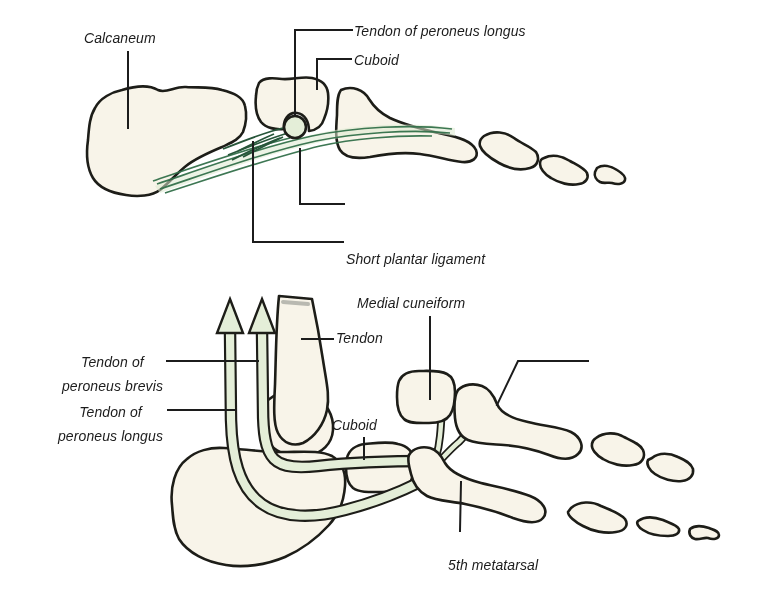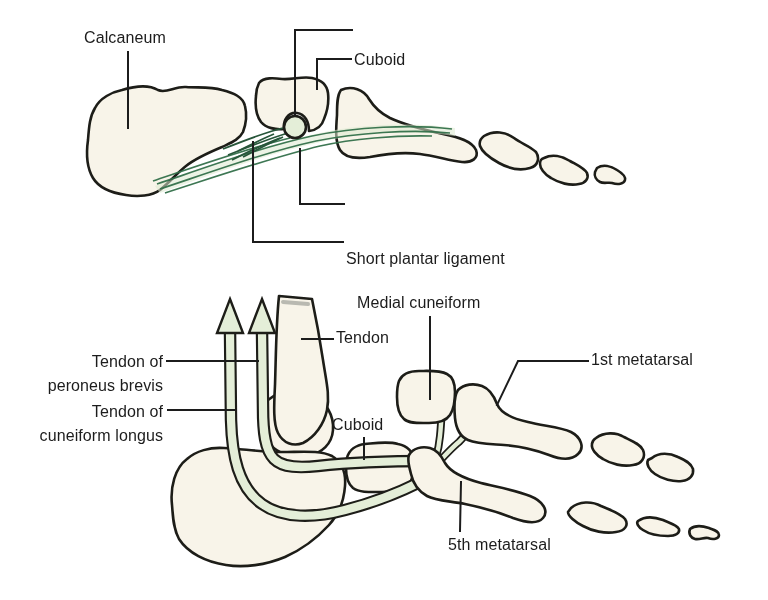--- a/index.html
+++ b/index.html
@@ -14,24 +14,24 @@
   .band-outer{stroke:var(--bone-stroke);stroke-width:12.5;fill:none;stroke-linecap:butt;}
   .band-inner{stroke:var(--tendon-fill);stroke-width:8.2;fill:none;stroke-linecap:butt;}
   .branch-outer{stroke:var(--bone-stroke);stroke-width:8;fill:none;stroke-linecap:butt;}
   .branch-inner{stroke:var(--tendon-fill);stroke-width:4.4;fill:none;stroke-linecap:butt;}
   .arrowhead{fill:var(--tendon-fill);stroke:var(--bone-stroke);stroke-width:2.4;stroke-linejoin:miter;}
   .lig-band{fill:var(--lig-band);opacity:.55;stroke:none;}
   .lig{stroke:var(--lig-green);stroke-width:1.7;fill:none;opacity:.95;}
   .lig2{stroke:var(--lig-green-dark);stroke-width:1.8;fill:none;}
   .leader{stroke:var(--label-color);stroke-width:2;fill:none;stroke-linecap:square;stroke-linejoin:miter;}
   .lbl{
-    position:absolute;font-size:16px;line-height:20px;color:var(--label-color);
-    white-space:nowrap;letter-spacing:.1px;
+    position:absolute;font-size:14px;line-height:20px;color:var(--label-color);
+    white-space:nowrap;letter-spacing:.1px;font-style:italic;
   }
-  .lbl.two{line-height:24px;text-align:right;}
+  .lbl.two{line-height:24px;text-align:center;}
 </style>
 </head>
 <body>
 
 <div class="canvas" style="--page-bg: #ffffff; --bone-fill: #f8f4e9; --bone-stroke: #1d1d18; --tendon-fill: #e4eed8; --lig-band: #dcead0; --lig-green: #33704a; --lig-green-dark: #27563a; --cut-shade: #b9b9b1; --label-color: #1c1c1c;">
 
   <svg width="768" height="600" viewBox="0 0 768 600">
 
     <g>
       <path class="bone" d="M 95,108 C 100,98 112,92 122,90 C 135,86 148,84 158,90 C 166,94 175,86 186,87
@@ -136,30 +136,30 @@
       <polyline class="leader" points="333,339 302,339"></polyline>
       <polyline class="leader" points="167,361 258,361"></polyline>
       <polyline class="leader" points="168,410 234,410"></polyline>
       <polyline class="leader" points="364,438 364,459"></polyline>
       <polyline class="leader" points="588,361 518,361 497,405"></polyline>
       <polyline class="leader" points="460,531 461,482"></polyline>
     </g>
   </svg>
 
   <div class="lbl" style="left:84px;top:28px">Calcaneum</div>
+  <div class="lbl" style="left:354px;top:21px">Tendon of peroneus longus</div>
   <div class="lbl" style="left:354px;top:50px">Cuboid</div>
   <div class="lbl" style="left:346px;top:249px">Short plantar ligament</div>
 
   <div class="lbl" style="left:357px;top:293px">Medial cuneiform</div>
   <div class="lbl" style="left:336px;top:328px">Tendon</div>
   <div class="lbl two" style="right:605px;top:350px">
     <span style="display:block">Tendon of</span>
     <span style="display:block">peroneus brevis</span>
   </div>
   <div class="lbl two" style="right:605px;top:400px">
     <span style="display:block">Tendon of</span>
-    <span style="display:block">cuneiform longus</span>
+    <span style="display:block">peroneus longus</span>
   </div>
   <div class="lbl" style="left:332px;top:415px">Cuboid</div>
-  <div class="lbl" style="left:591px;top:350px">1st metatarsal</div>
-  <div class="lbl" style="left:448px;top:535px">5th metatarsal</div>
+  <div class="lbl" style="left:448px;top:555px">5th metatarsal</div>
 
 </div>
 
 </body></html>

